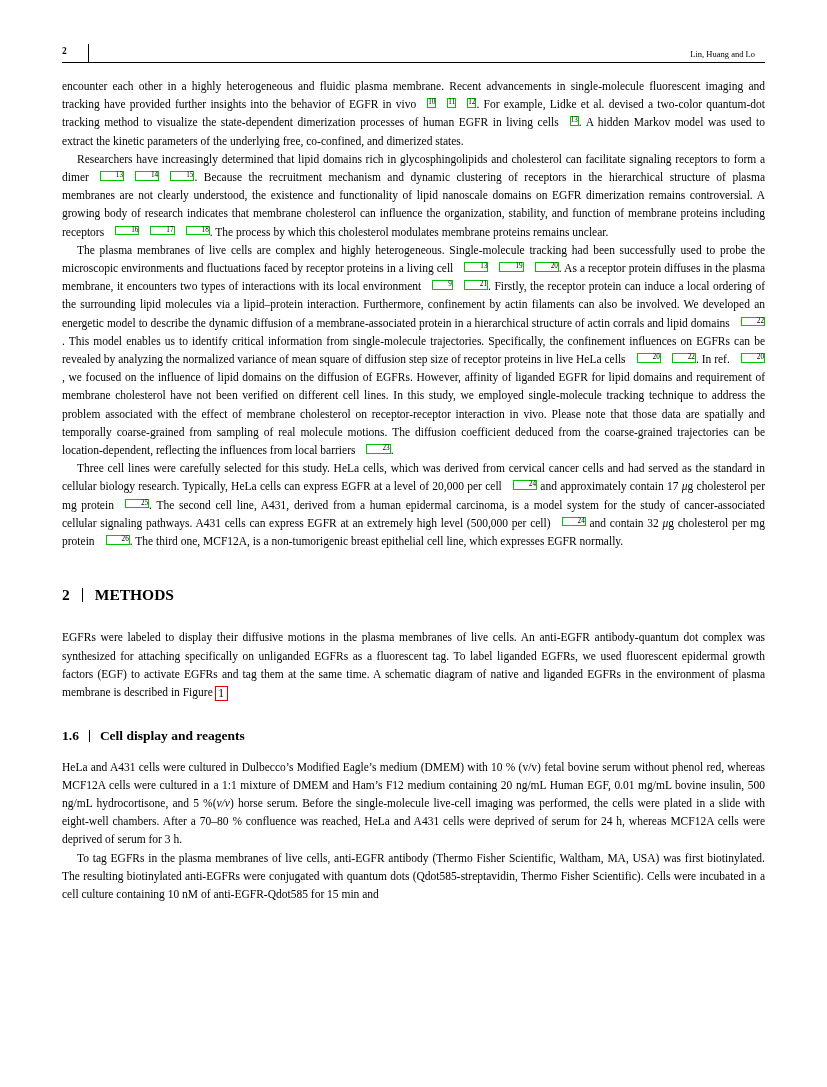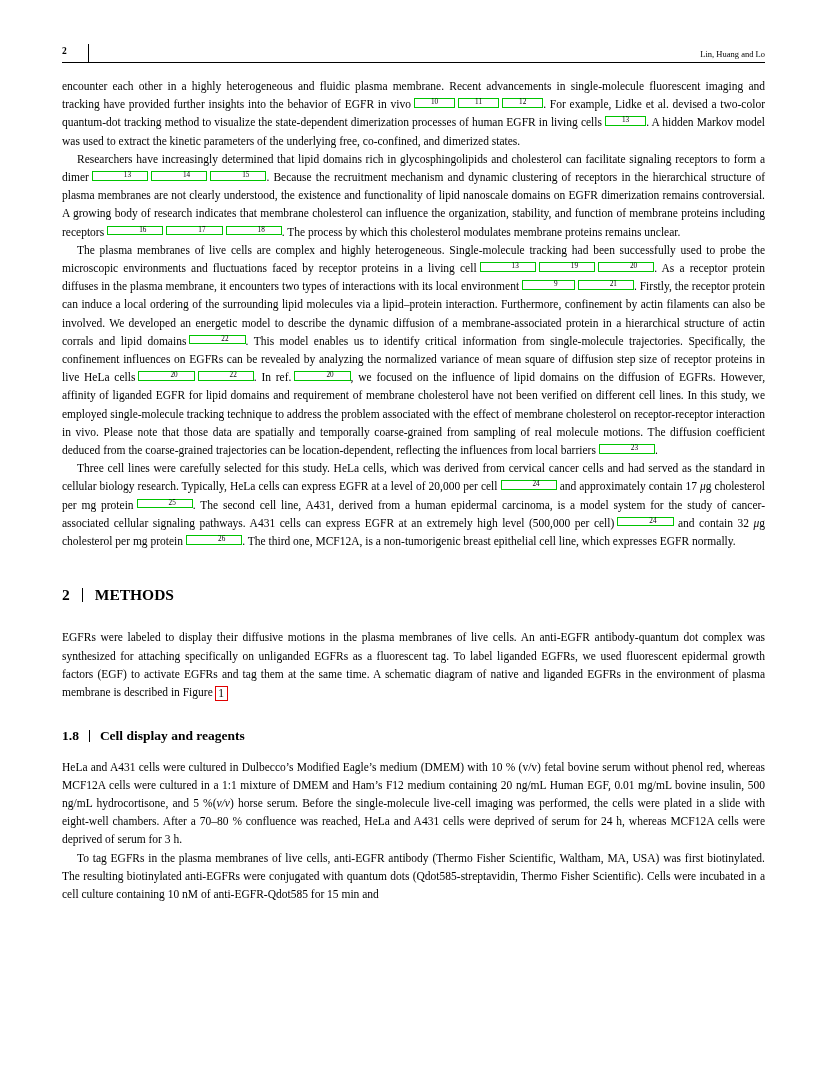--- a/index.html
+++ b/index.html
@@ -10,37 +10,37 @@
     height: 1087px;
     background: #ffffff;
     color: #000;
     font-family: "Liberation Serif", "DejaVu Serif", serif;
     overflow: hidden;
   }
   
   .header { position: absolute; left: 62px; right: 62px; top: 45px; height: 17px; }
   .page-num { position: absolute; left: 0; top: 1px; font-size: 9.5px; font-weight: bold; }
   .header-bar { position: absolute; left: 26px; top: -1px; width: 1.2px; height: 18px; background: #000; }
-  .running-title { position: absolute; right: 0; top: 4px; font-size: 8.5px; }
+  .running-title { position: absolute; right: 10px; top: 4px; font-size: 8.5px; }
   .header-rule { position: absolute; left: 62px; right: 62px; top: 62px; height: 1.4px; background: #000; }
   
   .body-text {
     position: absolute; left: 62px; right: 62px; top: 77px;
     font-size: 11.5px; line-height: 18.2px; text-align: justify;
   }
   p.para { margin: 0; }
   p.para.indent { text-indent: 15px; font-family: Liberation Serif, serif; }
   
   .cite {
     display: inline-block;
     font-size: 7.2px;
     line-height: 7.5px;
     border: 1px solid var(--cite-border, #00C400);
-    padding: 0 16px;
-    margin-left: 3px;
+    padding: 0 0;
+    margin-left: 11px;
     vertical-align: 4px;
     cursor: pointer;
   }
   
   .figref {
     display: inline-block;
     font-size: 11.5px;
     line-height: 12.5px;
     border: 1.6px solid var(--figref-border, #E00000);
     padding: 0 2.5px;
@@ -80,20 +80,20 @@
       <p class="para indent">Researchers have increasingly determined that lipid domains rich in glycosphingolipids and cholesterol can facilitate signaling receptors to form a dimer<sup class="cite">13</sup><sup class="cite">14</sup><sup class="cite">15</sup>. Because the recruitment mechanism and dynamic clustering of receptors in the hierarchical structure of plasma membranes are not clearly understood, the existence and functionality of lipid nanoscale domains on EGFR dimerization remains controversial. A growing body of research indicates that membrane cholesterol can influence the organization, stability, and function of membrane proteins including receptors<sup class="cite">16</sup><sup class="cite">17</sup><sup class="cite">18</sup>. The process by which this cholesterol modulates membrane proteins remains unclear.</p>
       <p class="para indent">The plasma membranes of live cells are complex and highly heterogeneous. Single-molecule tracking had been successfully used to probe the microscopic environments and fluctuations faced by receptor proteins in a living cell<sup class="cite">13</sup><sup class="cite">19</sup><sup class="cite">20</sup>. As a receptor protein diffuses in the plasma membrane, it encounters two types of interactions with its local environment<sup class="cite">9</sup><sup class="cite">21</sup>. Firstly, the receptor protein can induce a local ordering of the surrounding lipid molecules via a lipid–protein interaction. Furthermore, confinement by actin filaments can also be involved. We developed an energetic model to describe the dynamic diffusion of a membrane-associated protein in a hierarchical structure of actin corrals and lipid domains<sup class="cite">22</sup>. This model enables us to identify critical information from single-molecule trajectories. Specifically, the confinement influences on EGFRs can be revealed by analyzing the normalized variance of mean square of diffusion step size of receptor proteins in live HeLa cells<sup class="cite">20</sup><sup class="cite">22</sup>. In ref.<sup class="cite">20</sup>, we focused on the influence of lipid domains on the diffusion of EGFRs. However, affinity of liganded EGFR for lipid domains and requirement of membrane cholesterol have not been verified on different cell lines. In this study, we employed single-molecule tracking technique to address the problem associated with the effect of membrane cholesterol on receptor-receptor interaction in vivo. Please note that those data are spatially and temporally coarse-grained from sampling of real molecule motions. The diffusion coefficient deduced from the coarse-grained trajectories can be location-dependent, reflecting the influences from local barriers<sup class="cite">23</sup>.</p>
       <p class="para indent">Three cell lines were carefully selected for this study. HeLa cells, which was derived from cervical cancer cells and had served as the standard in cellular biology research. Typically, HeLa cells can express EGFR at a level of 20,000 per cell<sup class="cite">24</sup> and approximately contain 17 <i class="unit">μ</i>g cholesterol per mg protein<sup class="cite">25</sup>. The second cell line, A431, derived from a human epidermal carcinoma, is a model system for the study of cancer-associated cellular signaling pathways. A431 cells can express EGFR at an extremely high level (500,000 per cell)<sup class="cite">24</sup> and contain 32 <i class="unit">μ</i>g cholesterol per mg protein<sup class="cite">26</sup>. The third one, MCF12A, is a non-tumorigenic breast epithelial cell line, which expresses EGFR normally.</p>
       <div class="sec-heading">
         <span class="sec-num">2</span>
         <span class="sec-bar"></span>
         <span class="sec-title">METHODS</span>
       </div>
       <p class="para">EGFRs were labeled to display their diffusive motions in the plasma membranes of live cells. An anti-EGFR antibody-quantum dot complex was synthesized for attaching specifically on unliganded EGFRs as a fluorescent tag. To label liganded EGFRs, we used fluorescent epidermal growth factors (EGF) to activate EGFRs and tag them at the same time. A schematic diagram of native and liganded EGFRs in the environment of plasma membrane is described in Figure<span class="figref">1</span></p>
       <div class="subsec-heading">
-        <span class="sec-num">1.8</span>
+        <span class="sec-num">1.6</span>
         <span class="sec-bar"></span>
         <span class="sec-title">Cell display and reagents</span>
       </div>
       <p class="para">HeLa and A431 cells were cultured in Dulbecco’s Modified Eagle’s medium (DMEM) with 10 % (v/v) fetal bovine serum without phenol red, whereas MCF12A cells were cultured in a 1:1 mixture of DMEM and Ham’s F12 medium containing 20 ng/mL Human EGF, 0.01 mg/mL bovine insulin, 500 ng/mL hydrocortisone, and 5 %(<i class="unit">v/v</i>) horse serum. Before the single-molecule live-cell imaging was performed, the cells were plated in a slide with eight-well chambers. After a 70–80 % confluence was reached, HeLa and A431 cells were deprived of serum for 24 h, whereas MCF12A cells were deprived of serum for 3 h.</p>
       <p class="para indent">To tag EGFRs in the plasma membranes of live cells, anti-EGFR antibody (Thermo Fisher Scientific, Waltham, MA, USA) was first biotinylated. The resulting biotinylated anti-EGFRs were conjugated with quantum dots (Qdot585-streptavidin, Thermo Fisher Scientific). Cells were incubated in a cell culture containing 10 nM of anti-EGFR-Qdot585 for 15 min and</p>
     </div>
 </div>
 
 </body></html>

